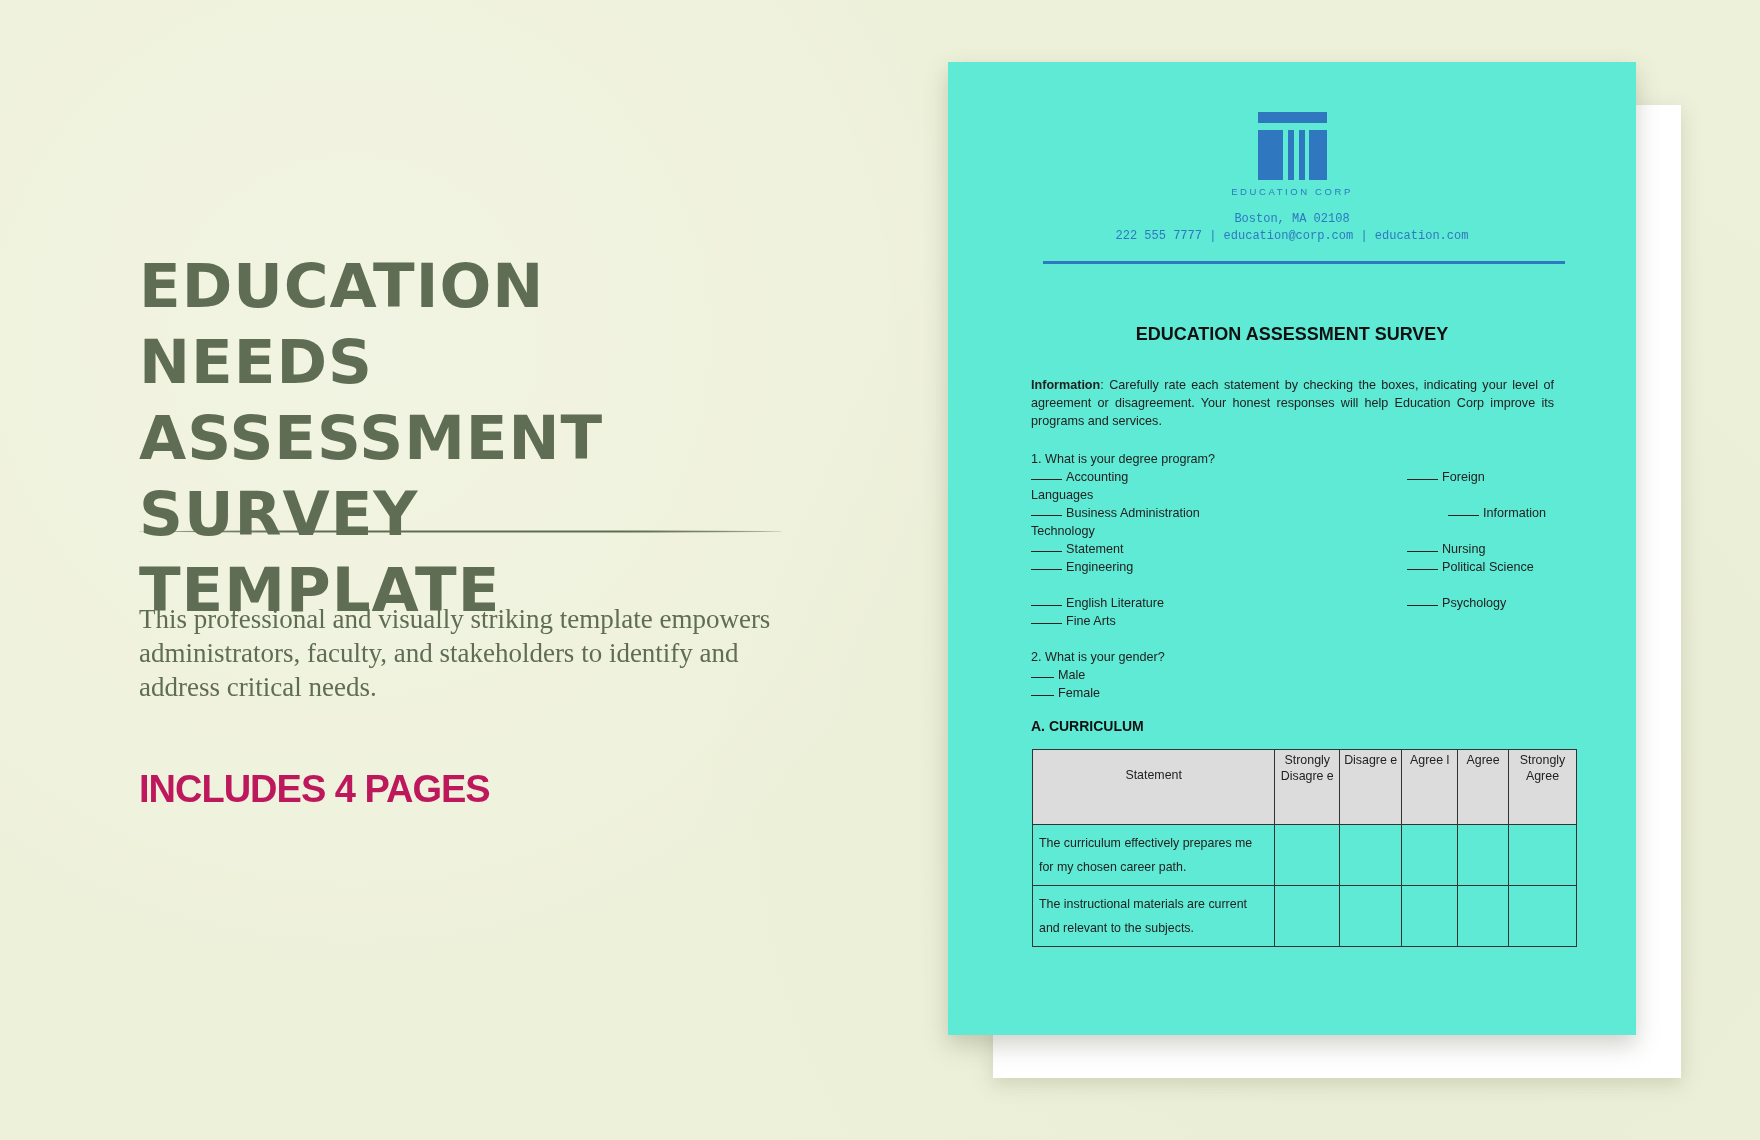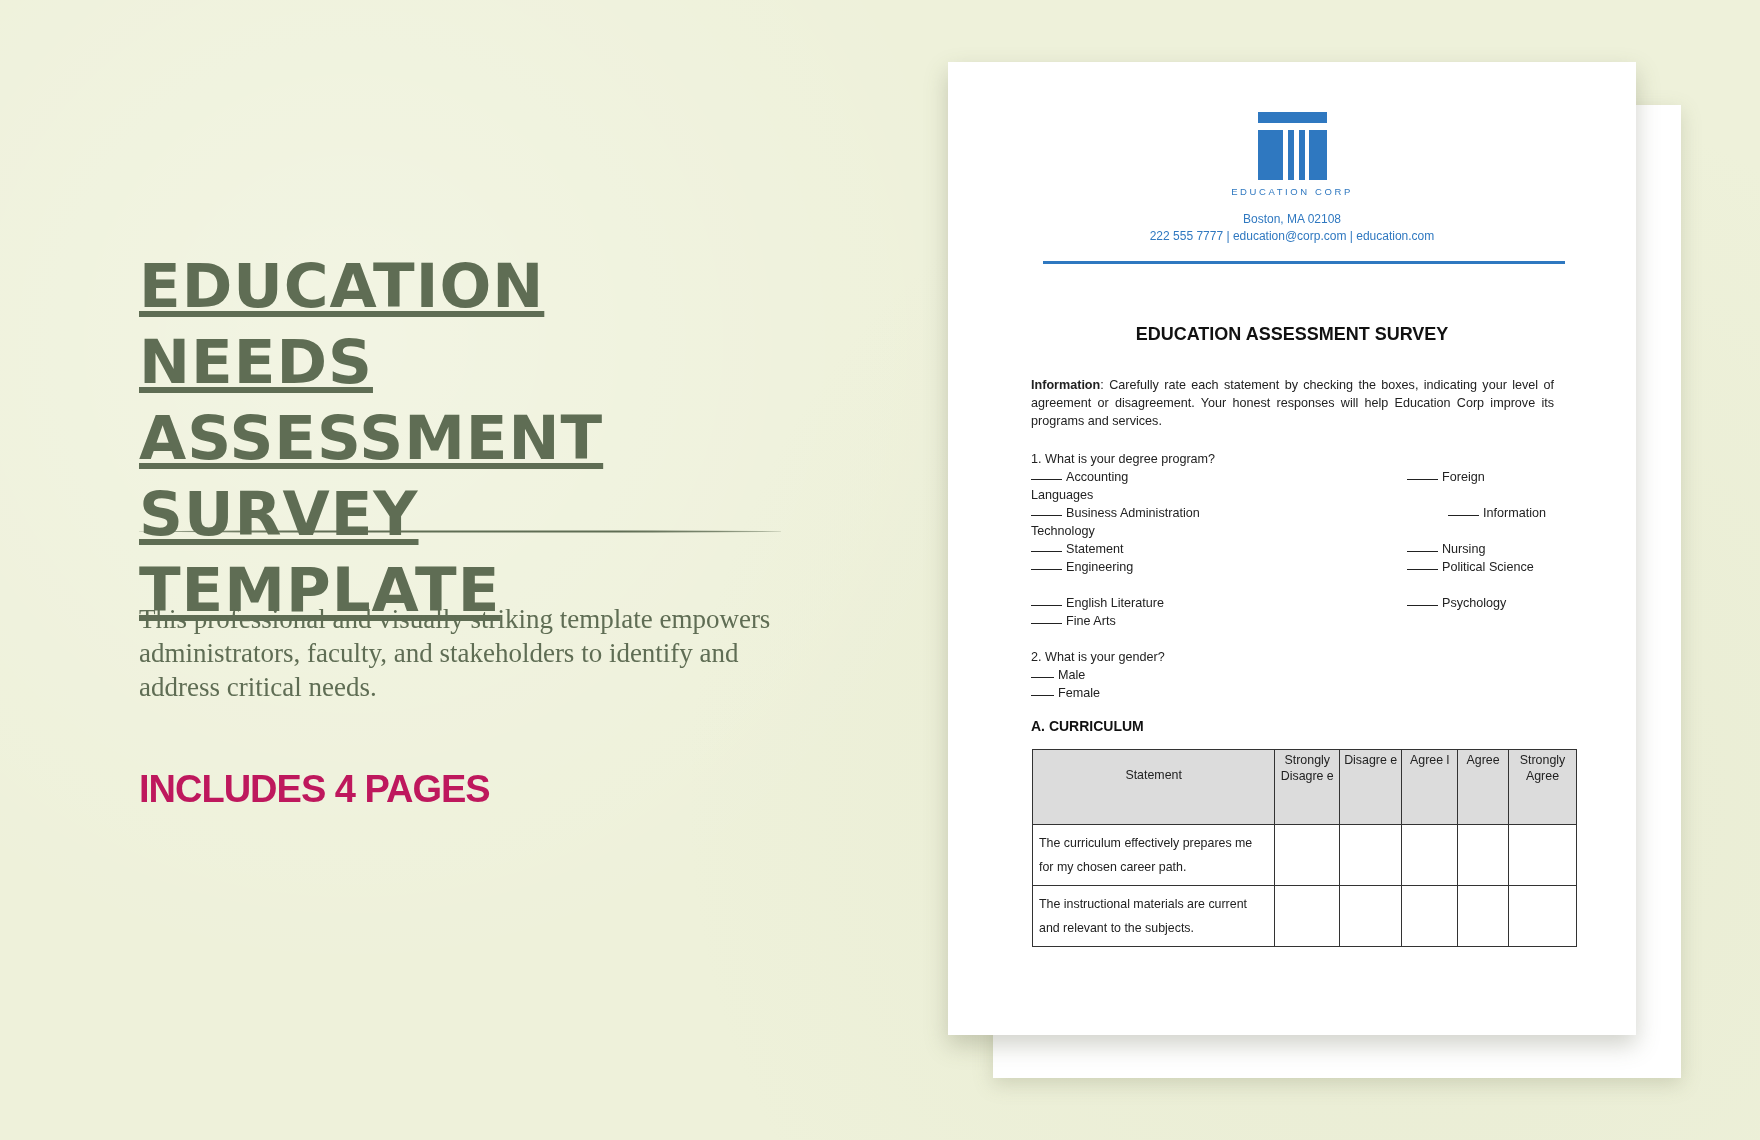--- a/index.html
+++ b/index.html
@@ -14,21 +14,21 @@
   }
 
   
   .left { position: absolute; left: 139px; top: 0; width: 650px; }
   .hero-title {
     position: absolute; top: 248px; left: 0; width: 650px;
     font-family: "DejaVu Sans", sans-serif; font-weight: bold;
     font-size: 61px; line-height: 76px; letter-spacing: 1px;
     color: #5f6d54; text-transform: uppercase;
   }
-  .hero-title span { display: block; text-decoration: underline; }
+  .hero-title span { display: block; }
   .hero-divider {
     position: absolute; top: 530px; left: 0; width: 642px; height: 3px;
     background: linear-gradient(to right,
       rgba(95,109,84,0.35) 0%, rgba(95,109,84,0.8) 10%, #5f6d54 25%,
       #5f6d54 75%, rgba(95,109,84,0.8) 90%, rgba(95,109,84,0.35) 100%);
     clip-path: polygon(0 40%, 20% 15%, 80% 15%, 100% 40%, 100% 60%, 80% 85%, 20% 85%, 0 60%);
   }
   .hero-desc {
     position: absolute; top: 582px; left: 0; width: 660px;
     font-family: "Liberation Serif", serif;
@@ -41,41 +41,41 @@
   }
 
   
   .page-back {
     position: absolute; left: 993px; top: 105px; width: 688px; height: 973px;
     background: #fff;
     box-shadow: 0 6px 18px rgba(120,125,90,0.25);
   }
   .page-front {
     position: absolute; left: 948px; top: 62px; width: 688px; height: 973px;
-    background: #ffffff;
+    background: #5eead4;
     box-shadow: 0 10px 22px rgba(90,95,70,0.28);
     color: #222;
     font-family: "Liberation Sans", sans-serif;
   }
 
   .logo { position: absolute; left: 310px; top: 50px; width: 69px; height: 68px; }
   .logo .bar { position: absolute; background: #2f78c0; }
   .logo .top { left: 0; top: 0; width: 69px; height: 11px; }
   .logo .c1 { left: 0; top: 18px; width: 25px; height: 50px; }
   .logo .c2 { left: 30px; top: 18px; width: 6px; height: 50px; }
   .logo .c3 { left: 41px; top: 18px; width: 6px; height: 50px; }
   .logo .c4 { left: 51px; top: 18px; width: 18px; height: 50px; }
 
   .company {
     position: absolute; left: 0; width: 100%; top: 124px; text-align: center;
     font-size: 9.5px; letter-spacing: 2.6px; color: #2f78c0;
   }
   .address, .contact {
     position: absolute; left: 0; width: 100%; text-align: center;
-    font-size: 12px; color: #2f78c0;
+    font-size: 12px; color: #2f78c0; font-family: Liberation Mono, monospace;
   }
   .address { top: 150px; }
   .contact { top: 167px; }
   .rule {
     position: absolute; left: 95px; top: 199px; width: 522px; height: 3px;
     background: #2f78c0;
   }
 
   .doc-title {
     position: absolute; left: 0; width: 100%; top: 262px; text-align: center;

